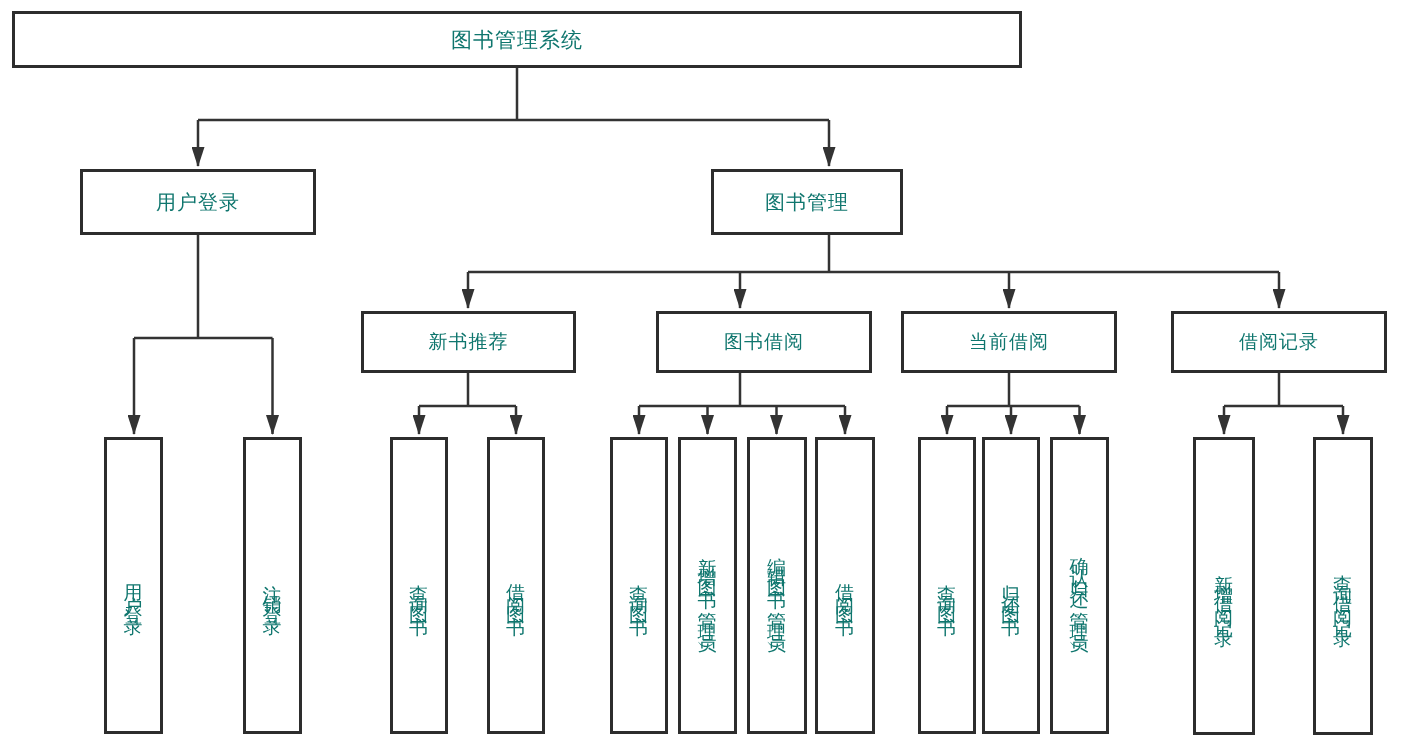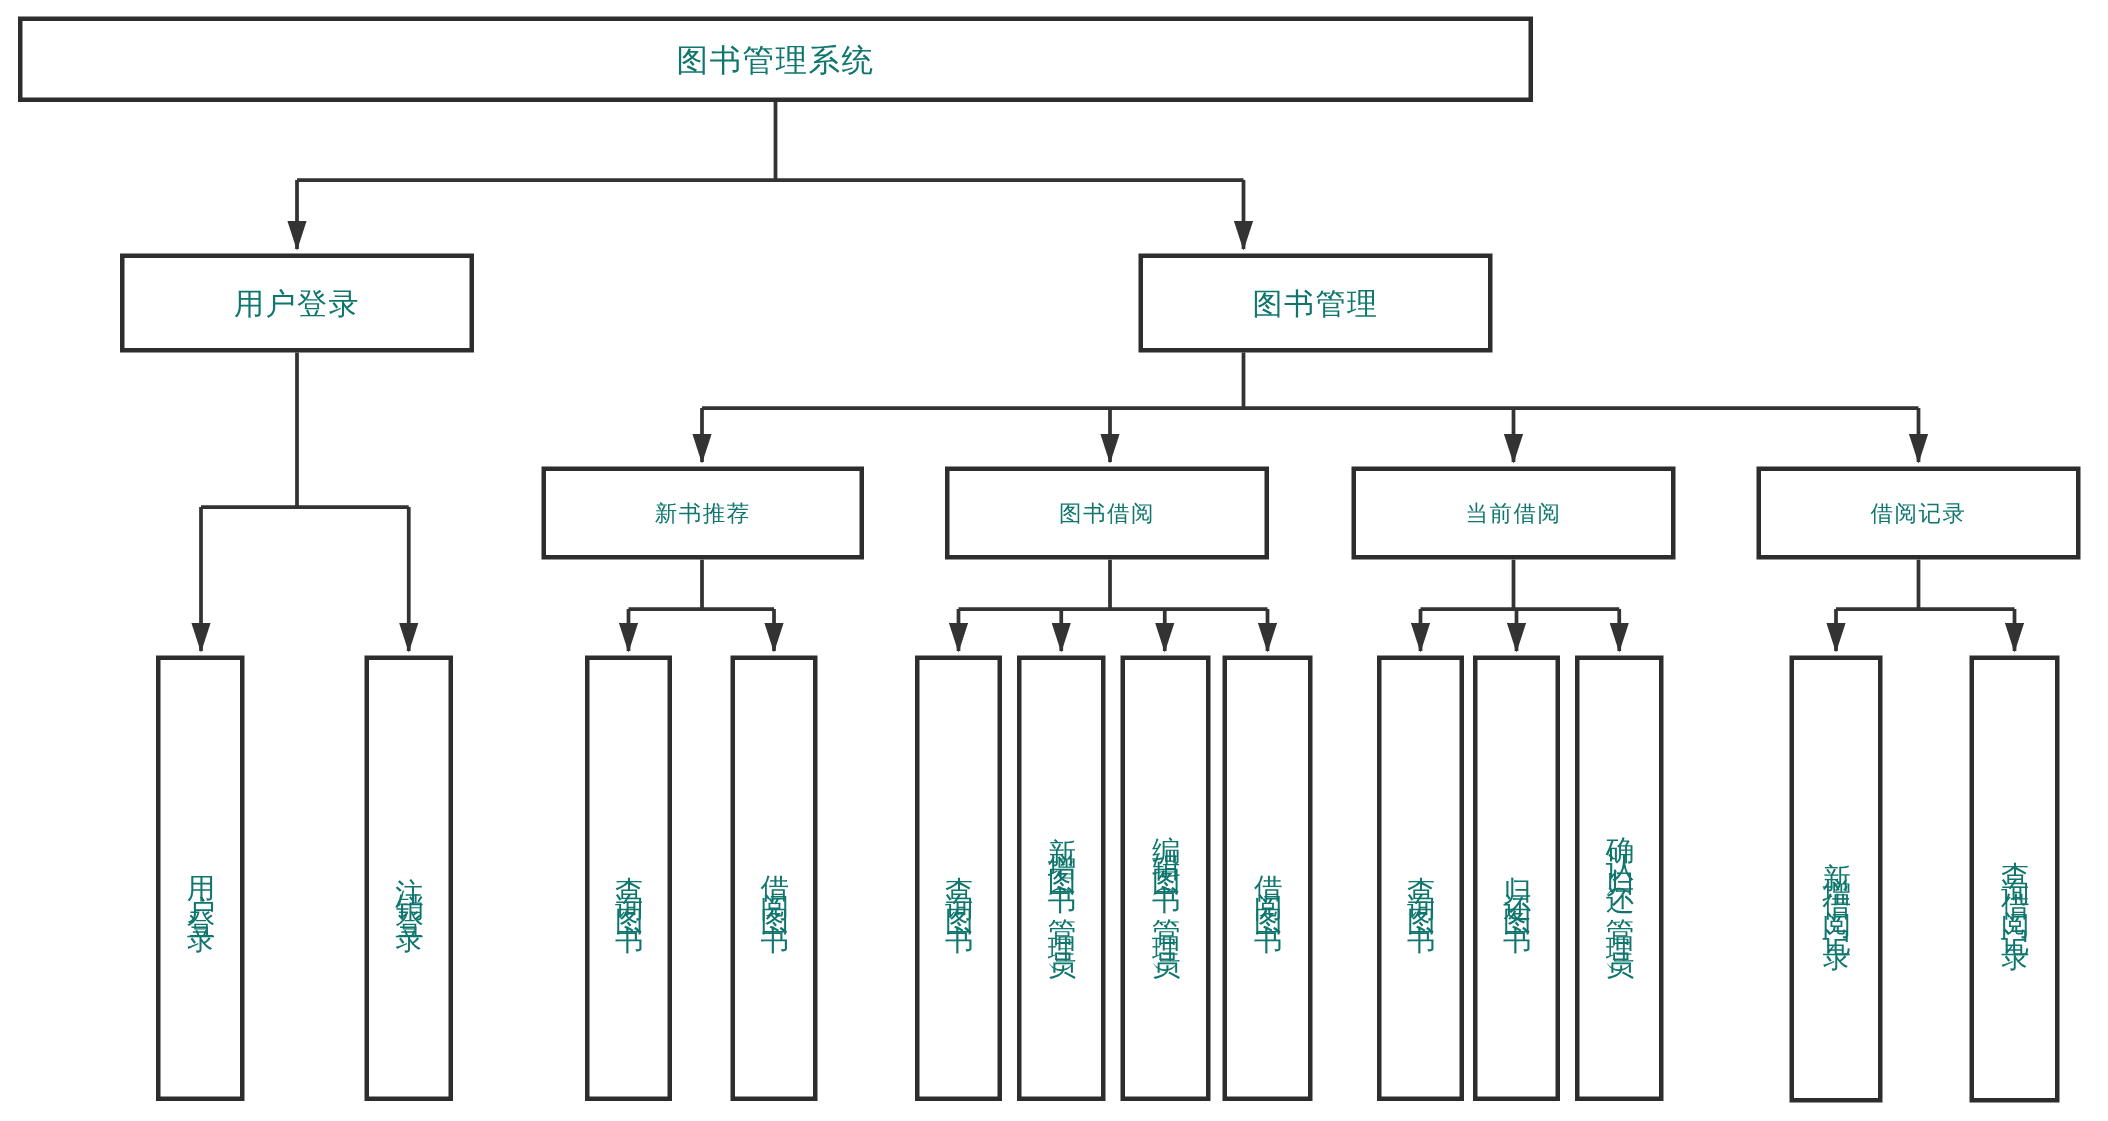--- a/index.html
+++ b/index.html
@@ -22,21 +22,21 @@
     border: 3px solid #2d2d2d;
     box-sizing: border-box;
     display: flex;
     align-items: center;
     justify-content: center;
     color: #0f766e;
   }
   .h-node span { white-space: nowrap; }
   .root-node span { font-size: 21px; letter-spacing: 1px; }
   .l2-node span { font-size: 20px; letter-spacing: 1px; }
-  .l3-node span { font-size: 15px; letter-spacing: 1px; }
+  .l3-node span { font-size: 19px; letter-spacing: 1px; }
   .v-node span {
     writing-mode: vertical-rl;
     text-orientation: mixed;
     font-size: 19px;
     letter-spacing: 11px;
     line-height: 1;
     margin-bottom: -11px; 
   }
   .watermark {
     position: absolute;
@@ -92,28 +92,28 @@
     </g>
   </svg>
 
   <div class="node h-node root-node" style="left:12px; top:11px; width:1010px; height:57px;">
     <span>图书管理系统</span>
   </div>
 
   <div class="node h-node l2-node" style="left:80px; top:169px; width:236px; height:66px;">
     <span>用户登录</span>
   </div>
-  <div class="node h-node l2-node" style="left:711px; top:169px; width:236px; height:66px;margin-left:48px;">
+  <div class="node h-node l2-node" style="left:711px; top:169px; width:192px; height:66px;">
     <span>图书管理</span>
   </div>
 
   <div class="node h-node l3-node" style="left:361px; top:311px; width:215px; height:62px;">
     <span>新书推荐</span>
   </div>
-  <div class="node h-node l3-node" style="left:630px; top:311px; width:216px; height:62px;">
+  <div class="node h-node l3-node" style="left:656px; top:311px; width:216px; height:62px;">
     <span>图书借阅</span>
   </div>
   <div class="node h-node l3-node" style="left:901px; top:311px; width:216px; height:62px;">
     <span>当前借阅</span>
   </div>
   <div class="node h-node l3-node" style="left:1171px; top:311px; width:216px; height:62px;">
     <span>借阅记录</span>
   </div>
 
   <div class="node v-node" style="left:104px; top:437px; width:59px; height:297px;">

